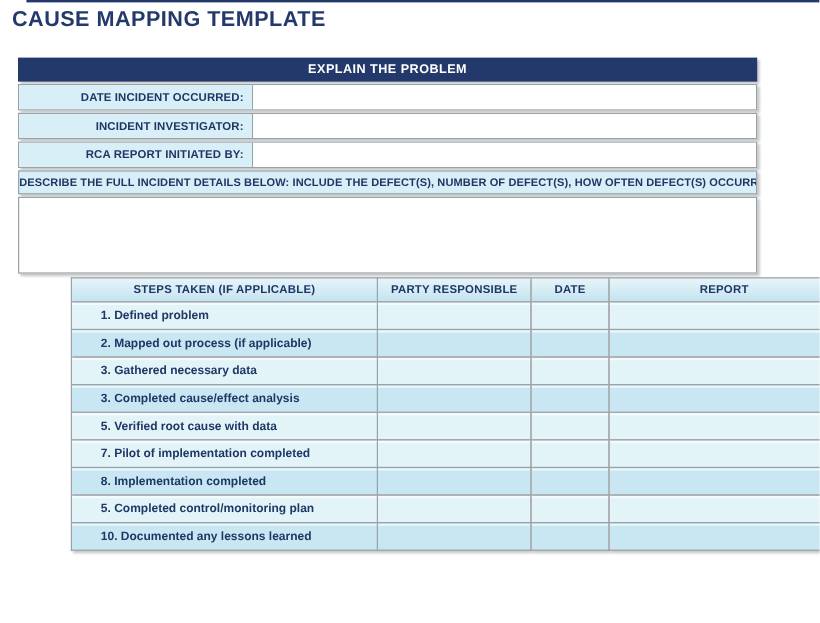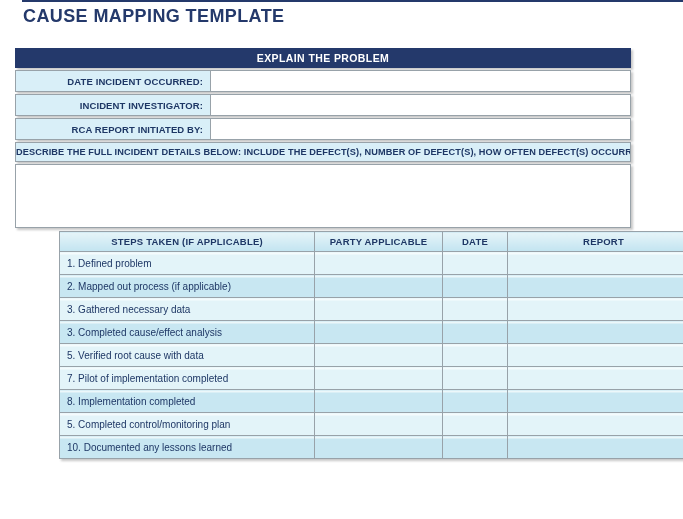--- a/index.html
+++ b/index.html
@@ -17,21 +17,21 @@
   body{
     width:683px;height:519px;overflow:hidden;position:relative;
     font-family:"Liberation Sans","DejaVu Sans",sans-serif;
     color:var(--text-navy);
   }
   .top-rule{
     position:absolute;top:0;left:22px;right:0;height:2px;
     background:var(--navy);
   }
   .page-title{
-    position:absolute;top:6px;left:23px;
+    position:absolute;top:6px;left:10px;
     font-size:18px;font-weight:700;letter-spacing:0.4px;
     color:var(--navy);white-space:nowrap;
   }
   .content{
     position:absolute;top:48px;left:15px;width:616px;
     filter:drop-shadow(2px 2px 1px rgba(0,0,0,0.22));
   }
   .section-bar{
     height:20px;line-height:20px;background:var(--navy);color:#ffffff;
     text-align:center;font-size:10.5px;font-weight:700;letter-spacing:0.4px;
@@ -71,21 +71,21 @@
     background:linear-gradient(180deg,var(--hdr-top) 0%,var(--hdr-bot) 100%);
     color:var(--text-navy);font-size:9.5px;font-weight:700;letter-spacing:0.2px;
     text-align:center;
   }
   table.steps td{
     height:23px;font-size:10px;line-height:21px;
     background-image:linear-gradient(rgba(255,255,255,0.65) 0 2px,rgba(255,255,255,0) 2px);
   }
   table.steps tr.odd  td{background-color:var(--row-light);}
   table.steps tr.even td{background-color:var(--row-dark);}
-  table.steps td:first-child{padding-left:7px;font-weight:400;}
+  table.steps td:first-child{padding-left:24px;font-weight:700;}
 </style>
 </head>
 <body>
 
 <div class="top-rule"></div>
 
 <h1 class="page-title">CAUSE MAPPING TEMPLATE</h1>
 
 <div class="content">
 
@@ -113,21 +113,21 @@
   <table class="steps">
     <colgroup>
       <col style="width:255px">
       <col style="width:128px">
       <col style="width:65px">
       <col style="width:192px">
     </colgroup>
     <thead>
       <tr>
         <th>STEPS TAKEN (IF APPLICABLE)</th>
-        <th>PARTY APPLICABLE</th>
+        <th>PARTY RESPONSIBLE</th>
         <th>DATE</th>
         <th>REPORT</th>
       </tr>
     </thead>
     <tbody>
         <tr class="odd">
           <td>1. Defined problem</td>
           <td></td>
           <td></td>
           <td></td>

